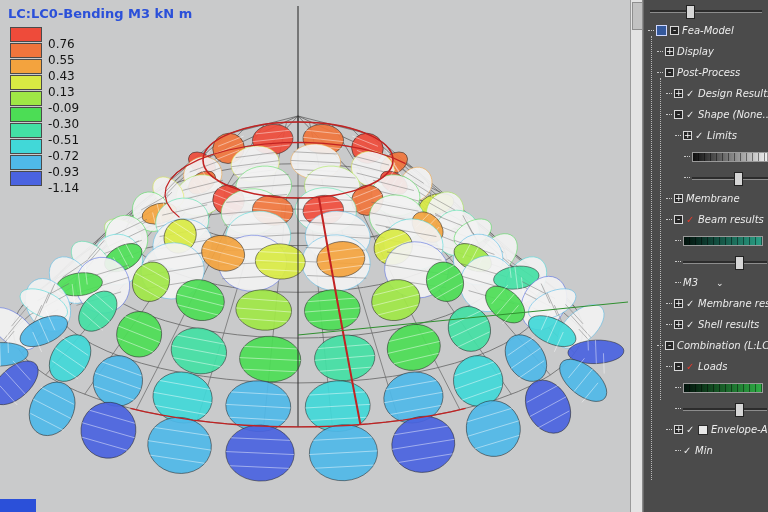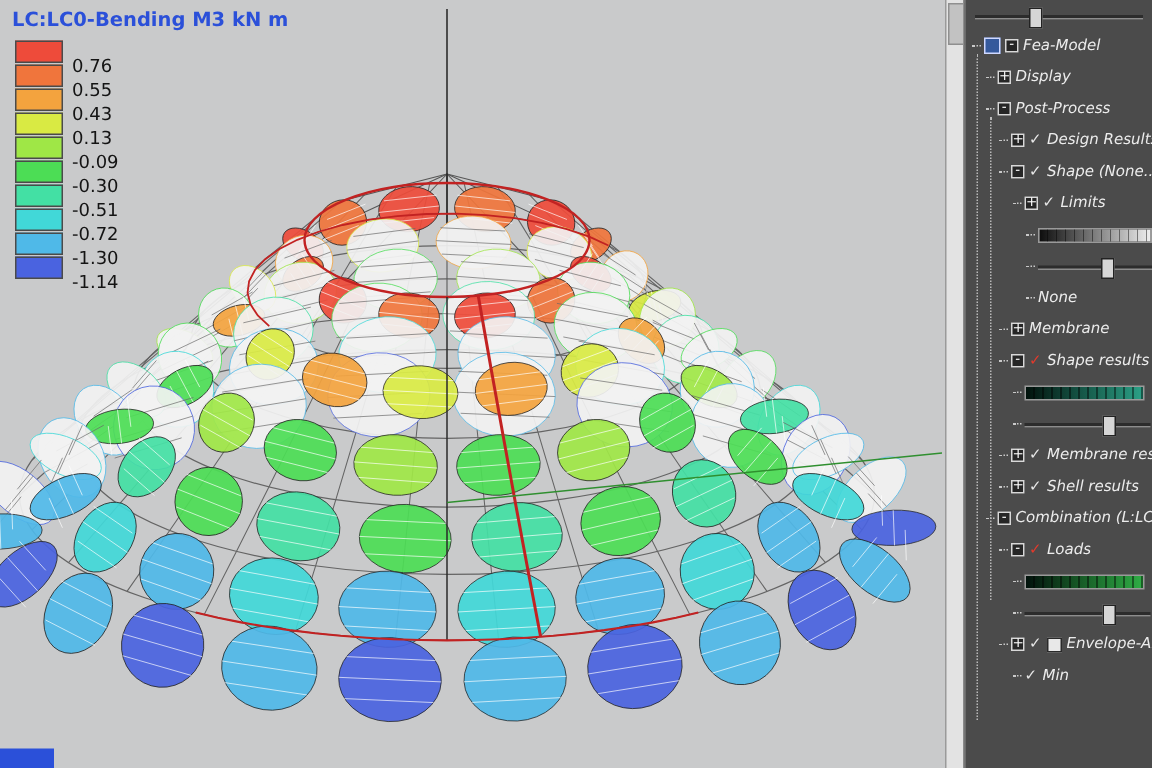--- a/index.html
+++ b/index.html
@@ -534,21 +534,21 @@
         <div class="legend-row">
           <div class="legend-swatch" style="background: rgb(67, 224, 164);"></div>
           <span class="legend-value">-0.51</span>
         </div>
         <div class="legend-row">
           <div class="legend-swatch" style="background: rgb(65, 216, 216);"></div>
           <span class="legend-value">-0.72</span>
         </div>
         <div class="legend-row">
           <div class="legend-swatch" style="background: rgb(79, 185, 232);"></div>
-          <span class="legend-value">-1.30</span>
+          <span class="legend-value">-0.93</span>
         </div>
         <div class="legend-row">
           <div class="legend-swatch" style="background: rgb(74, 99, 224);"></div>
           <span class="legend-value">-1.14</span>
         </div>
       </div>
     <div id="corner-box" style="background: rgb(43, 80, 217);"></div>
   </div>
 
   <div id="scroll-strip">
@@ -601,47 +601,48 @@
             <div class="gbar-ticks"></div>
           </div>
         </div>
         <div class="tree-row" style="padding-left: 40px;">
           <span class="stub"></span>
           <div class="slider">
             <div class="sl-track"></div>
             <div class="sl-handle" style="left: 55%;"></div>
           </div>
         </div>
-        <div class="tree-row" style="padding-left: 40px;">
-          <span class="stub"></span>
-          <span class="tlabel">None</span>
-        </div>
         <div class="tree-row" style="padding-left: 22px;">
           <span class="stub"></span>
           <span class="expand">+</span>
           <span class="tlabel">Membrane</span>
         </div>
         <div class="tree-row" style="padding-left: 22px;">
           <span class="stub"></span>
           <span class="expand">-</span>
           <span class="check" style="color: rgb(226, 58, 44);">✓</span>
-          <span class="tlabel">Shape results</span>
+          <span class="tlabel">Beam results</span>
         </div>
         <div class="tree-row" style="padding-left: 31px;">
           <span class="stub"></span>
           <div class="gbar" style="background: linear-gradient(90deg, rgb(2, 18, 12), rgb(43, 161, 135));">
             <div class="gbar-ticks"></div>
           </div>
         </div>
         <div class="tree-row" style="padding-left: 31px;">
           <span class="stub"></span>
           <div class="slider">
             <div class="sl-track"></div>
             <div class="sl-handle" style="left: 62%;"></div>
           </div>
+        </div>
+        <div class="tree-row" style="padding-left: 31px;">
+          <span class="stub"></span>
+          <span class="tlabel">M3</span>
+          <span class="chev">⌄</span>
         </div>
         <div class="tree-row" style="padding-left: 22px;">
           <span class="stub"></span>
           <span class="expand">+</span>
           <span class="check" style="color: rgb(232, 232, 232);">✓</span>
           <span class="tlabel">Membrane resul...</span>
         </div>
         <div class="tree-row" style="padding-left: 22px;">
           <span class="stub"></span>
           <span class="expand">+</span>

